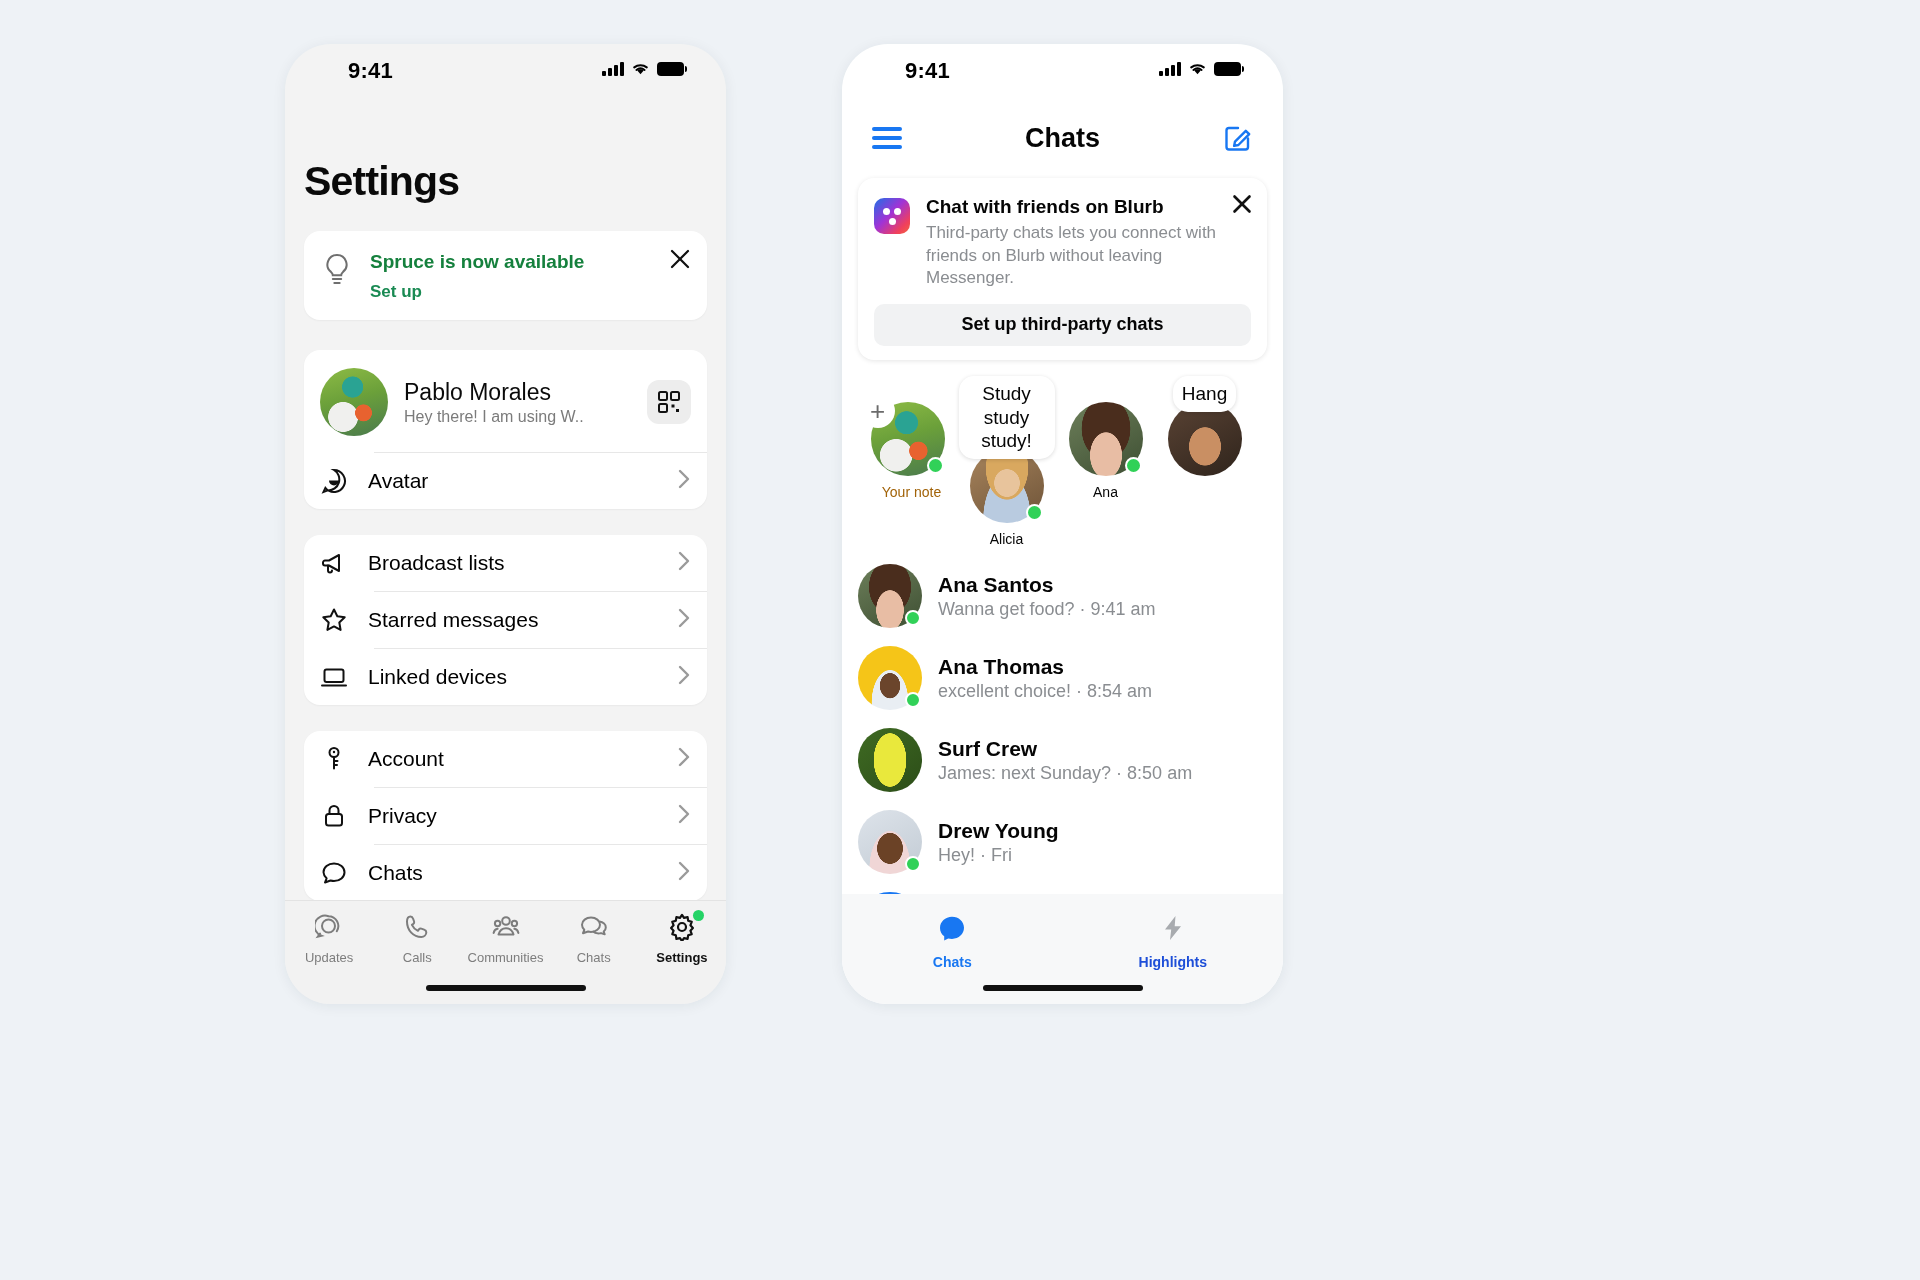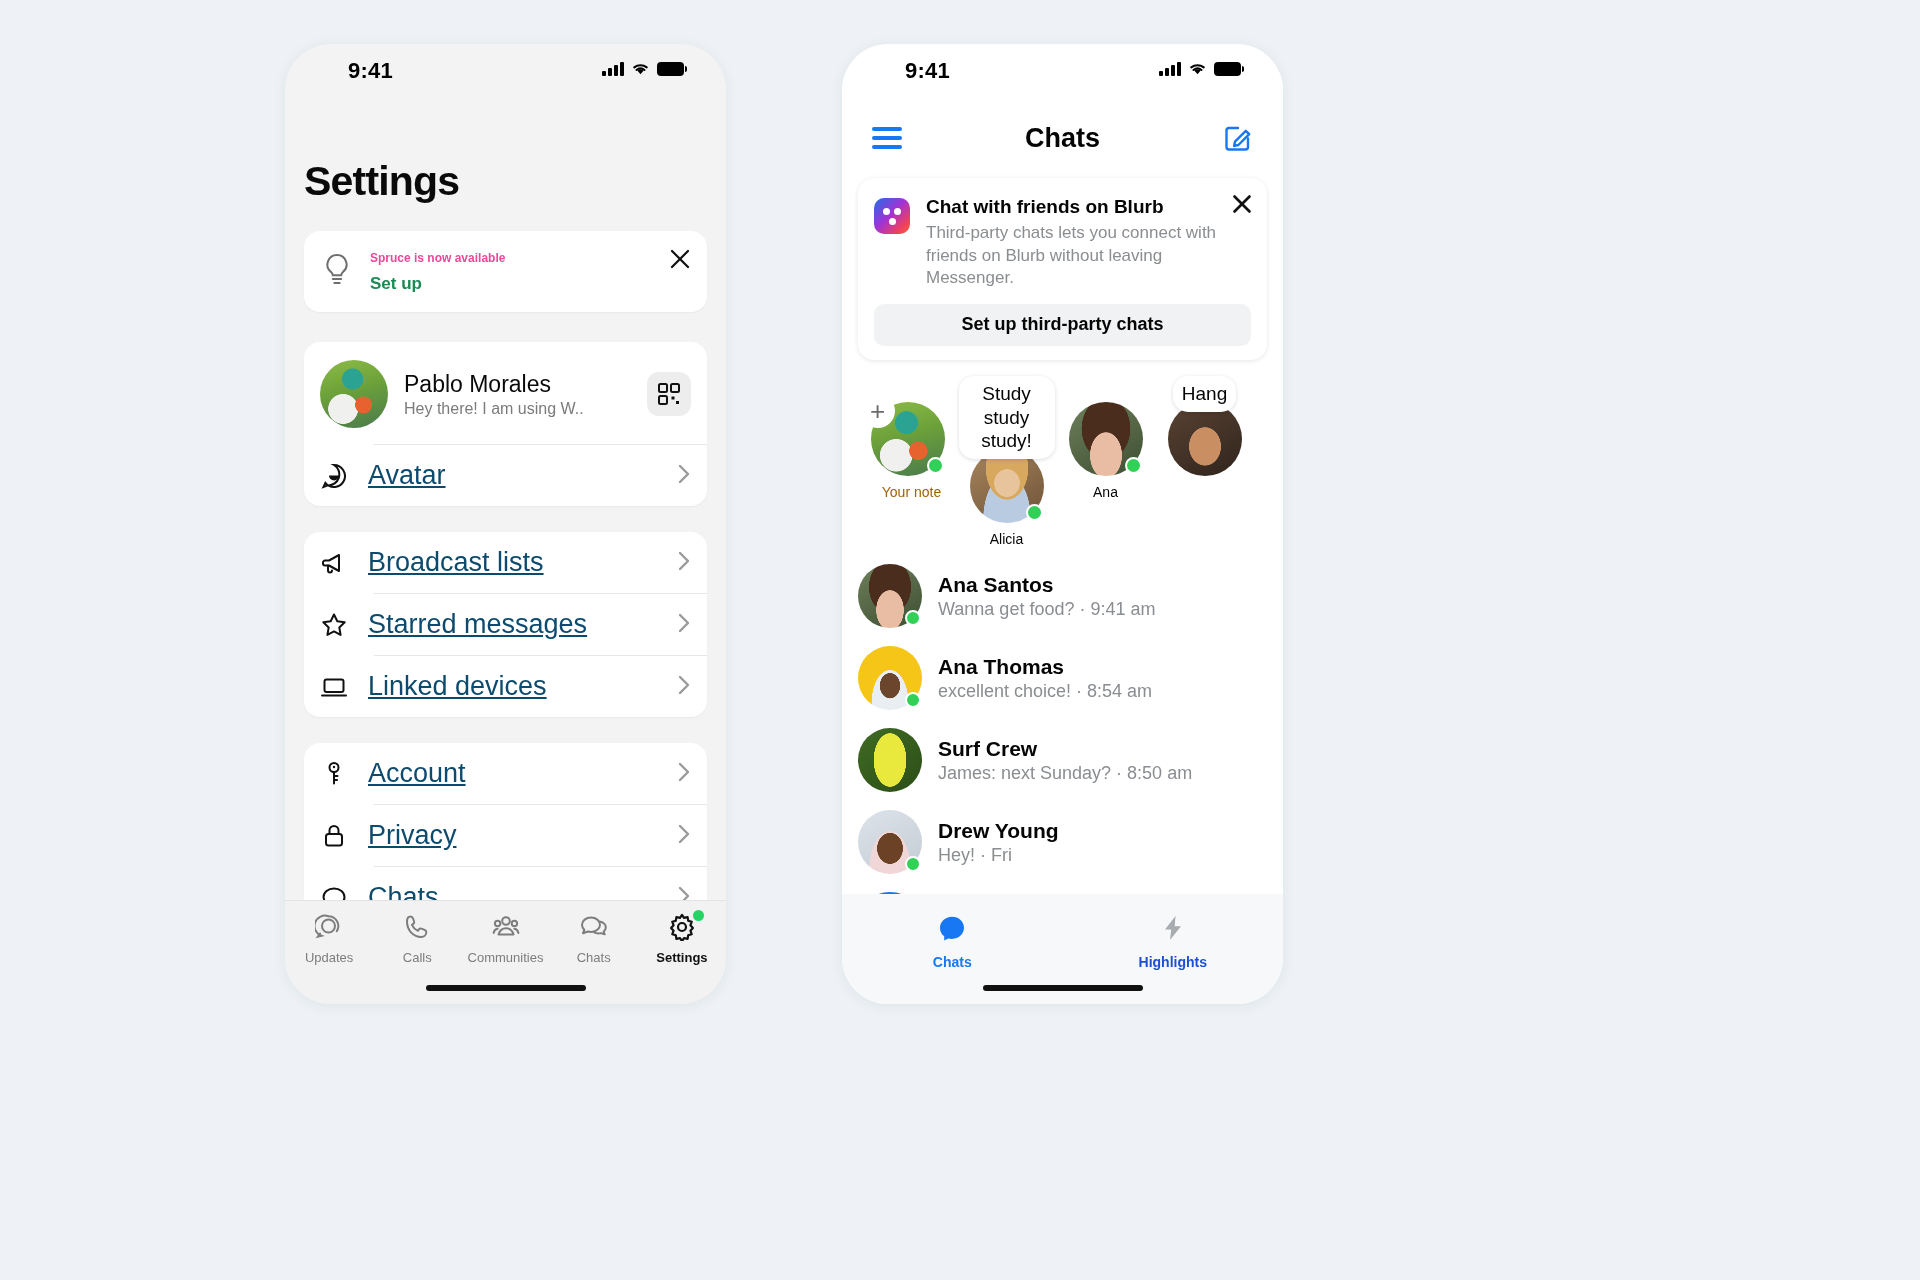--- a/index.html
+++ b/index.html
@@ -62,21 +62,21 @@
     font-size: 41px; font-weight: bold; color: #0a0a0a;
     margin: 56px 0 0 19px; letter-spacing: -.8px;
   }
   .card {
     background: #fff; border-radius: 16px; margin: 0 19px 0 19px;
     box-shadow: 0 1px 2px rgba(0,0,0,.045);
   }
   .promo { margin-top: 26px; padding: 20px 18px 18px 18px; position: relative; display:flex; gap: 14px; }
   .promo .bulb { flex: 0 0 34px; padding-top: 2px; }
   .promo-body { flex: 1; padding-right: 22px; }
-  .promo-title { font-size: 12px; font-weight: bold; color: #ec4899; margin-bottom: 5px; }
+  .promo-title { font-size: 19px; font-weight: bold; color: #15803d; margin-bottom: 5px; }
   .promo-desc { font-size: 17px; color: #1c1c1c; line-height: 1.35; }
   .promo-link { font-size: 17px; color: #1a8a53; font-weight: bold; margin-top: 4px; display:inline-block; }
   .promo-close {
     position: absolute; right: 16px; top: 17px;
     width: 22px; height: 22px; cursor: pointer;
   }
 
   .profile-card { margin-top: 30px; }
   .profile-row { display: flex; align-items: center; padding: 18px 16px 16px 16px; gap: 16px; }
   .avatar-img {
@@ -96,21 +96,21 @@
     background: #ededed; display: flex; align-items: center; justify-content: center;
     cursor: pointer;
   }
   .divider { height: 1px; background: #e7e7e7; margin-left: 70px; }
 
   .row {
     display: flex; align-items: center; gap: 20px;
     padding: 15px 16px 15px 16px; min-height: 52px; cursor: pointer;
   }
   .row .ico { flex: 0 0 28px; display:flex; align-items:center; justify-content:center; }
-  .row .lbl { flex: 1; font-size: 27px; color: #0c4a6e; text-decoration: underline; }
+  .row .lbl { flex: 1; font-size: 21px; color: #000000; }
   .chev { flex: 0 0 14px; }
 
   .group { margin-top: 26px; }
 
   
   #left-tabbar {
     position: absolute; left:0; right:0; bottom: 0;
     height: 104px; background: #f2f2f2;
     border-top: 1px solid #e3e3e3;
     display: flex; align-items: flex-start; padding-top: 12px;

